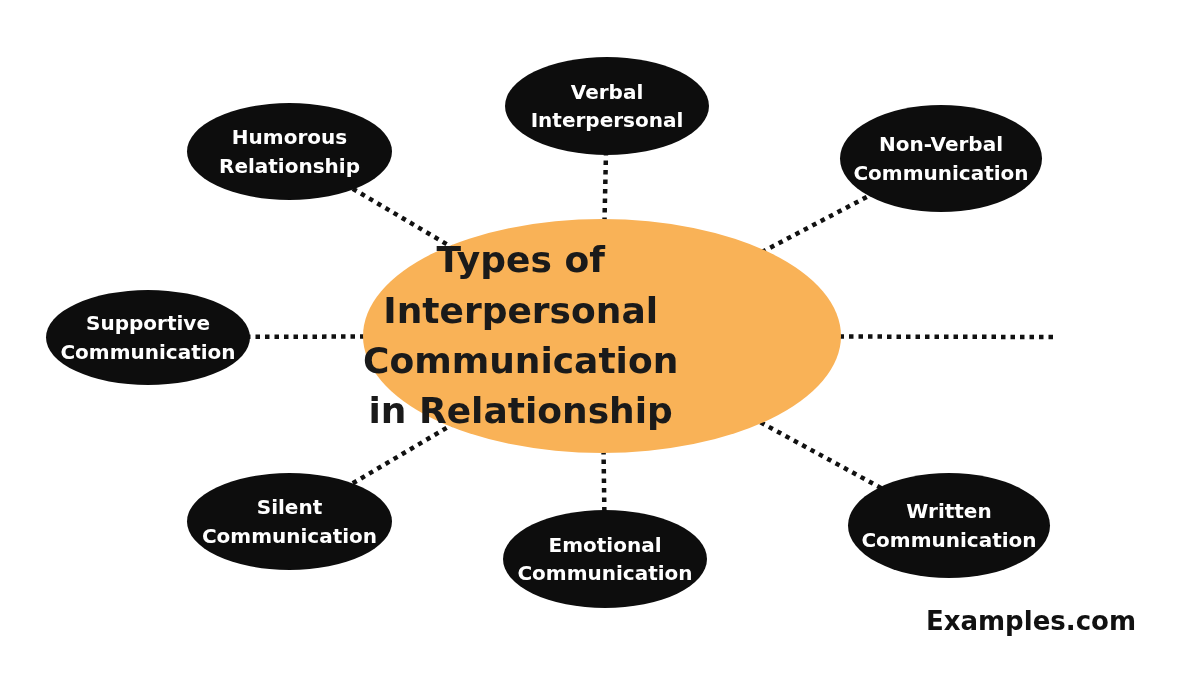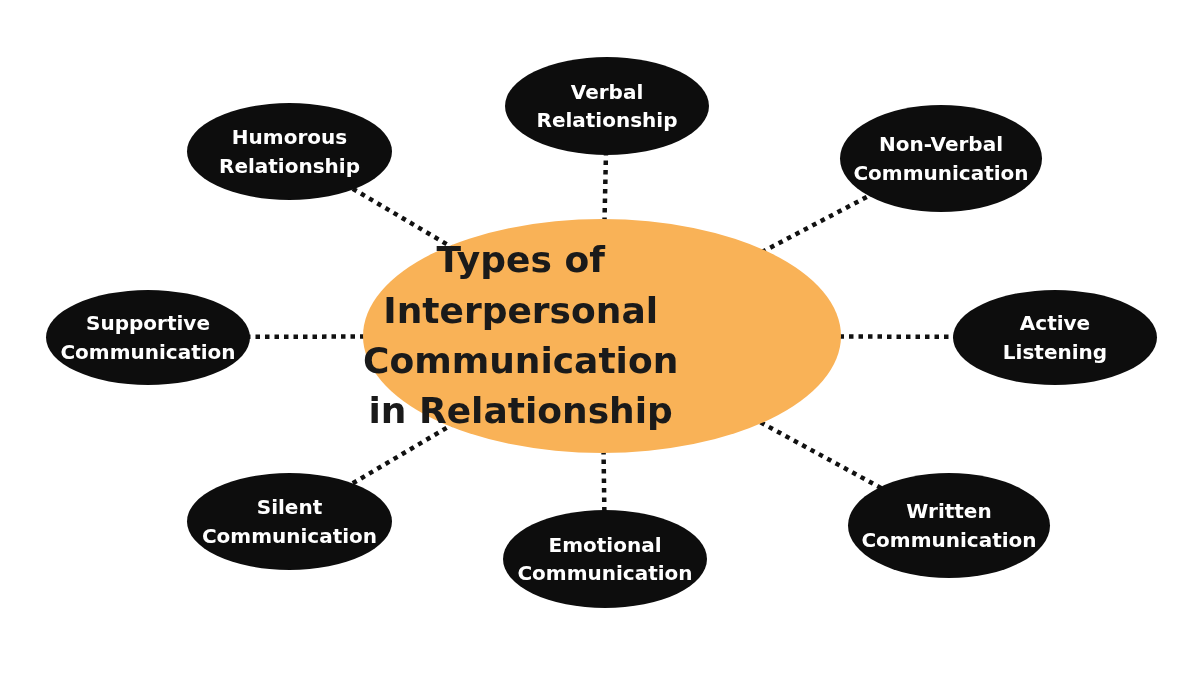--- a/index.html
+++ b/index.html
@@ -94,29 +94,25 @@
 
   <div class="center-ellipse">
     <div class="center-label">Types of
 Interpersonal
 Communication
 in Relationship</div>
   </div>
 
   <div class="node n0">
     <span>Verbal
-Relationship</span>
+Interpersonal</span>
   </div>
   <div class="node n1">
     <span>Non-Verbal
 Communication</span>
-  </div>
-  <div class="node n2">
-    <span>Active
-Listening</span>
   </div>
   <div class="node n3">
     <span>Written
 Communication</span>
   </div>
   <div class="node n4">
     <span>Emotional
 Communication</span>
   </div>
   <div class="node n5">
@@ -125,14 +121,15 @@
   </div>
   <div class="node n6">
     <span>Supportive
 Communication</span>
   </div>
   <div class="node n7">
     <span>Humorous
 Relationship</span>
   </div>
 
+  <div class="brand">Examples.com</div>
 
 </div>
 
 </body></html>

